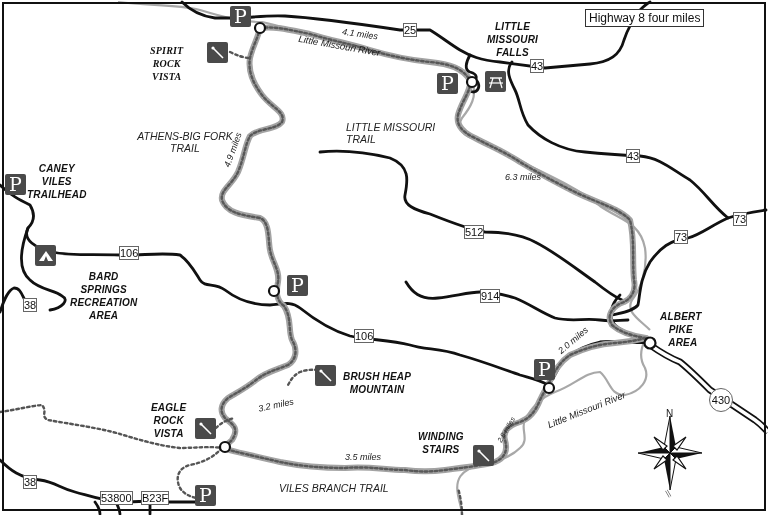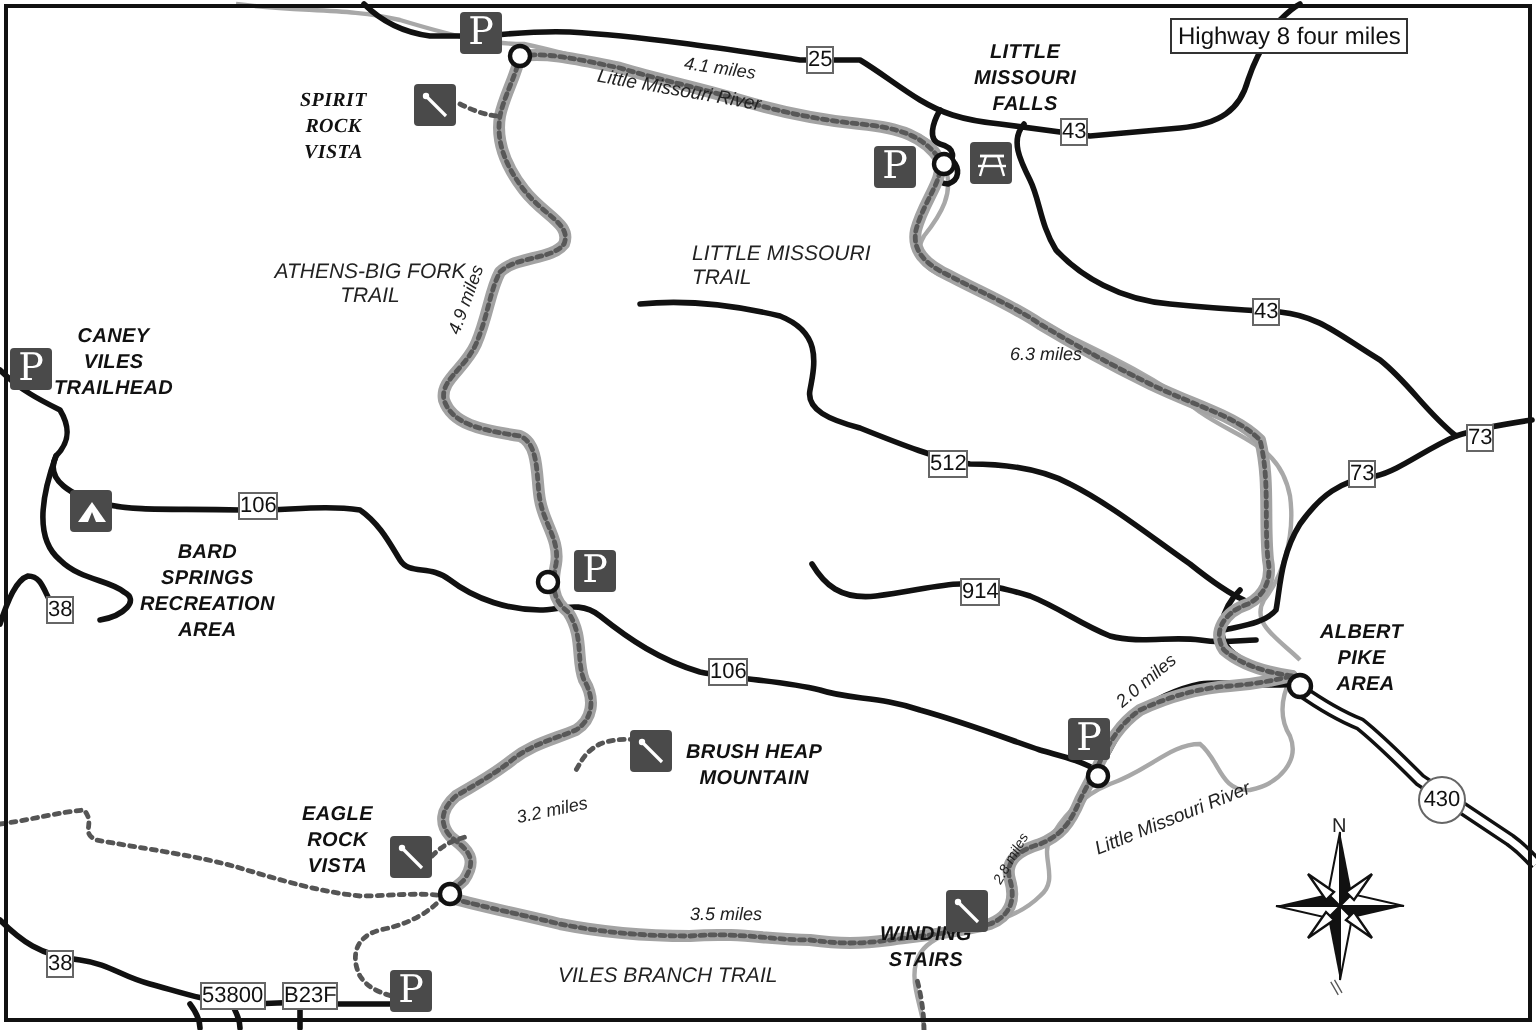--- a/index.html
+++ b/index.html
@@ -140,21 +140,21 @@
 </div>
 <div class="place" style="left:343px;top:370px;">
   <div>BRUSH HEAP</div>
   <div>MOUNTAIN</div>
 </div>
 <div class="place" style="left:151px;top:401px;font-style:italic;">
   <div>EAGLE</div>
   <div>ROCK</div>
   <div>VISTA</div>
 </div>
-<div class="place" style="left:440px;top:430px;margin-top:31px;">
+<div class="place" style="left:418px;top:430px;">
   <div>WINDING</div>
   <div>STAIRS</div>
 </div>
 
 <div class="trail-label" style="left:132px;top:130px;text-align:center;width:106px;">
   <div>ATHENS-BIG FORK</div>
   <div>TRAIL</div>
 </div>
 <div class="trail-label" style="left:346px;top:121px;text-align:left;width:102px;">
   <div>LITTLE MISSOURI</div>

